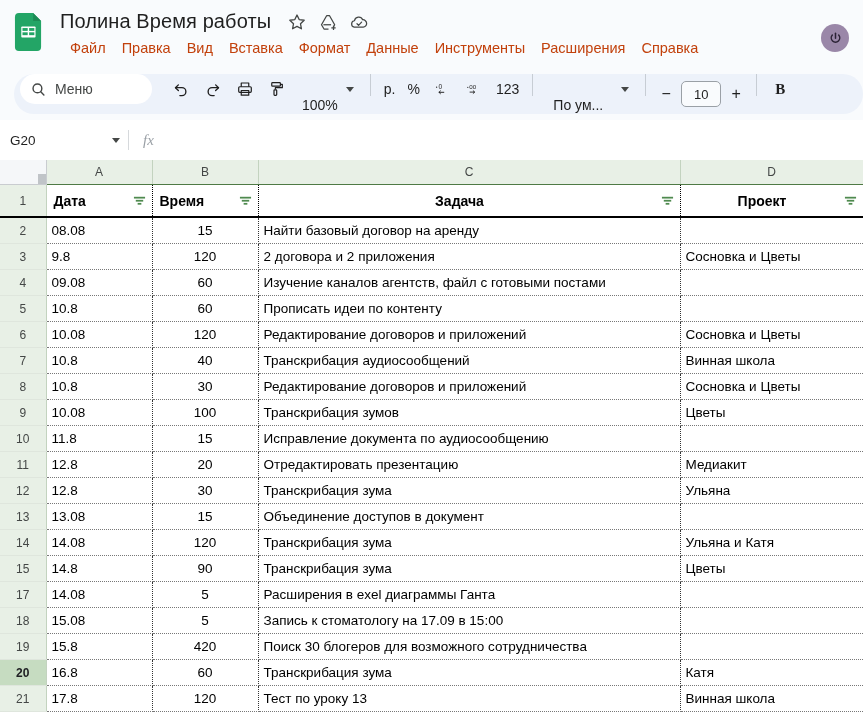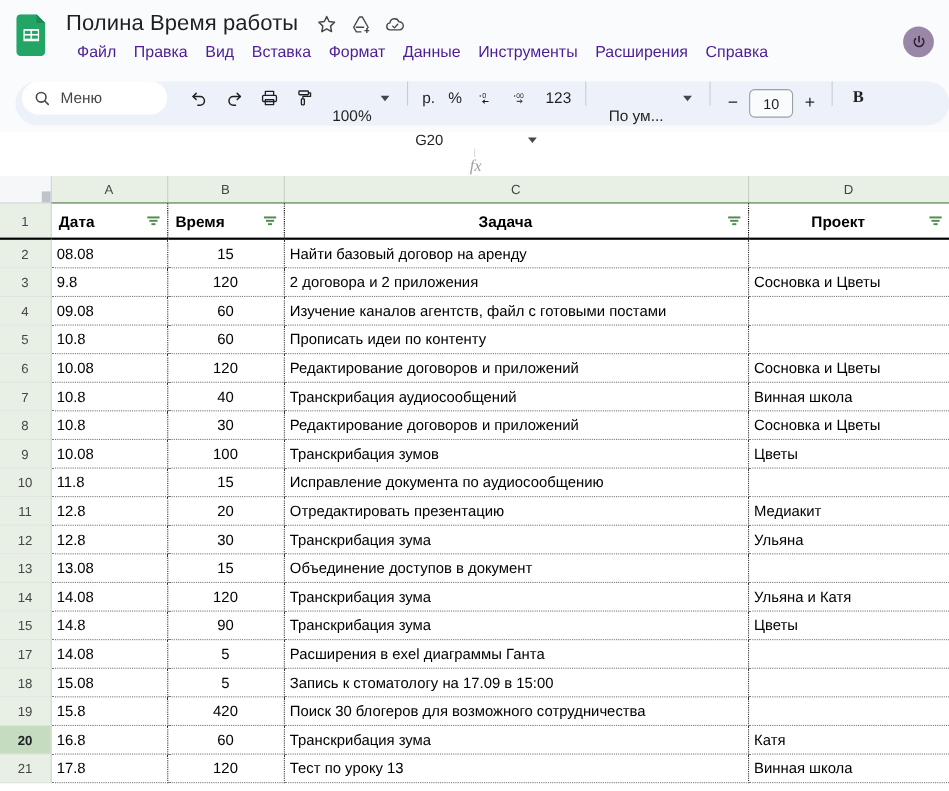--- a/index.html
+++ b/index.html
@@ -63,21 +63,21 @@
     position: absolute;
     left: 62px;
     top: 36px;
     display: flex;
     align-items: center;
     gap: 0px;
     height: 24px;
   }
   .menu-item {
     font-size: 14.5px;
-    color: #4c1d95;
+    color: #c2410c;
     padding: 2px 8px;
     border-radius: 4px;
     white-space: nowrap;
     cursor: pointer;
   }
 
   .avatar {
     position: absolute;
     right: 14px;
     top: 24px;
@@ -170,21 +170,20 @@
   .bold-btn { font-weight: 700; font-size: 15px; font-family:"Liberation Serif", serif; }
 
   
   .formula-bar {
     position: absolute;
     left:0; top: 120px;
     width: 863px; height: 40px;
     background: #ffffff;
     display:flex; align-items:center;
     border-bottom: 1px solid #e0e0e0;
-    flex-direction: column;
   }
   .namebox {
     width: 110px;
     margin-left: 10px;
     display:flex; align-items:center; justify-content:space-between;
     font-size: 13.5px; color:#1f1f1f;
     cursor:pointer;
     padding-right: 8px;
   }
   .namebox .nb-caret {

